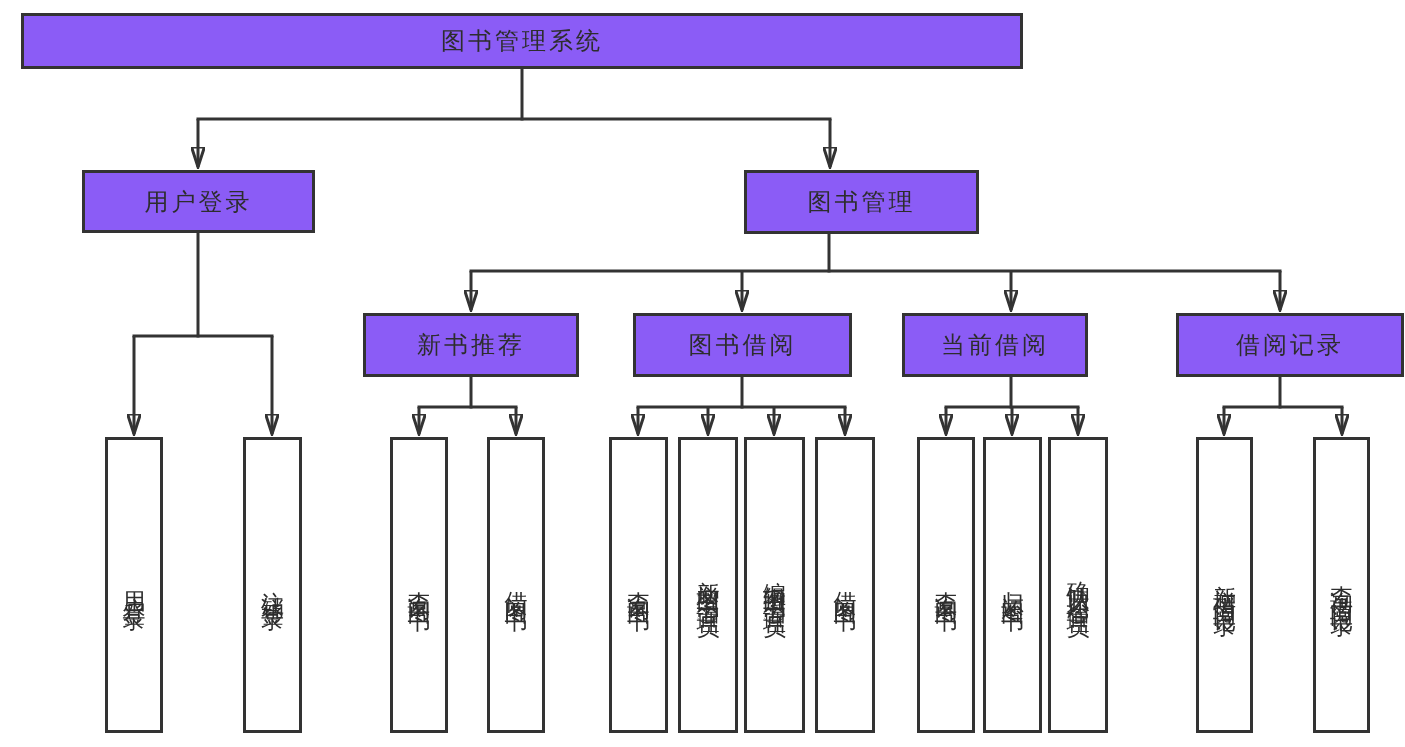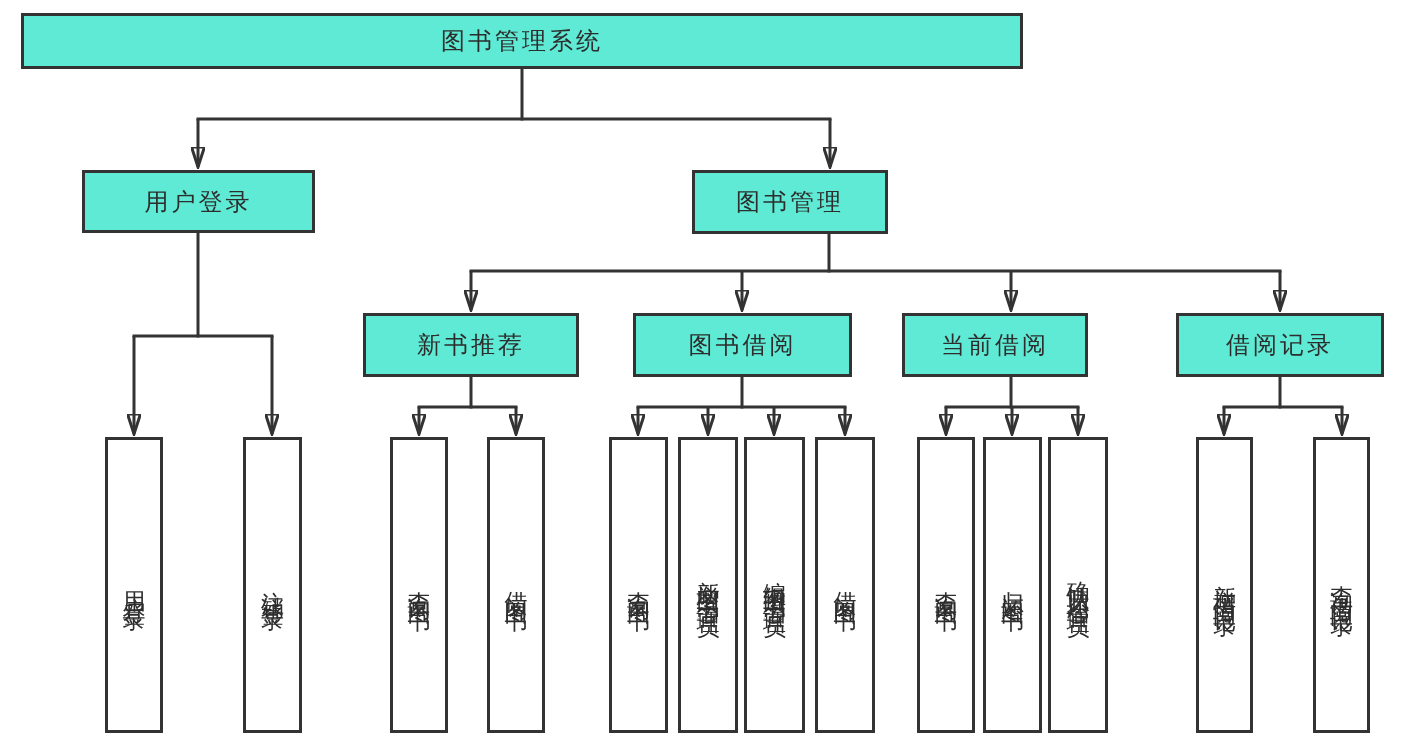--- a/index.html
+++ b/index.html
@@ -20,44 +20,44 @@
     left: 0;
     top: 0;
     width: 1405px;
     height: 747px;
     pointer-events: none;
   }
   .node {
     position: absolute;
     box-sizing: border-box;
     border: 3px solid #333333;
-    background: #5eead4;
+    background: #8b5cf6;
     display: flex;
     align-items: center;
     justify-content: center;
     z-index: 2;
   }
   .node .lbl {
     color: #2d2d2d;
     font-size: 24px;
     letter-spacing: 3px;
     white-space: nowrap;
     line-height: 1;
   }
   
   .n-root   { left: 21px;  top: 13px;  width: 1002px; height: 56px; }
   
   .n-login  { left: 82px;  top: 170px; width: 233px;  height: 63px; }
-  .n-mgmt   { left: 692px; top: 170px; width: 196px;  height: 64px; }
+  .n-mgmt   { left: 744px; top: 170px; width: 235px;  height: 64px; }
   
   .lvl3     { top: 313px; height: 64px; }
   .n-rec    { left: 363px;  width: 216px; }
   .n-bb     { left: 633px;  width: 219px; }
   .n-cb     { left: 902px;  width: 186px; }
-  .n-br     { left: 1176px; width: 208px; }
+  .n-br     { left: 1176px; width: 228px; }
   
   .leaf {
     position: absolute;
     top: 437px;
     height: 296px;
     box-sizing: border-box;
     border: 3px solid #333333;
     background: #ffffff;
     display: flex;
     align-items: center;

